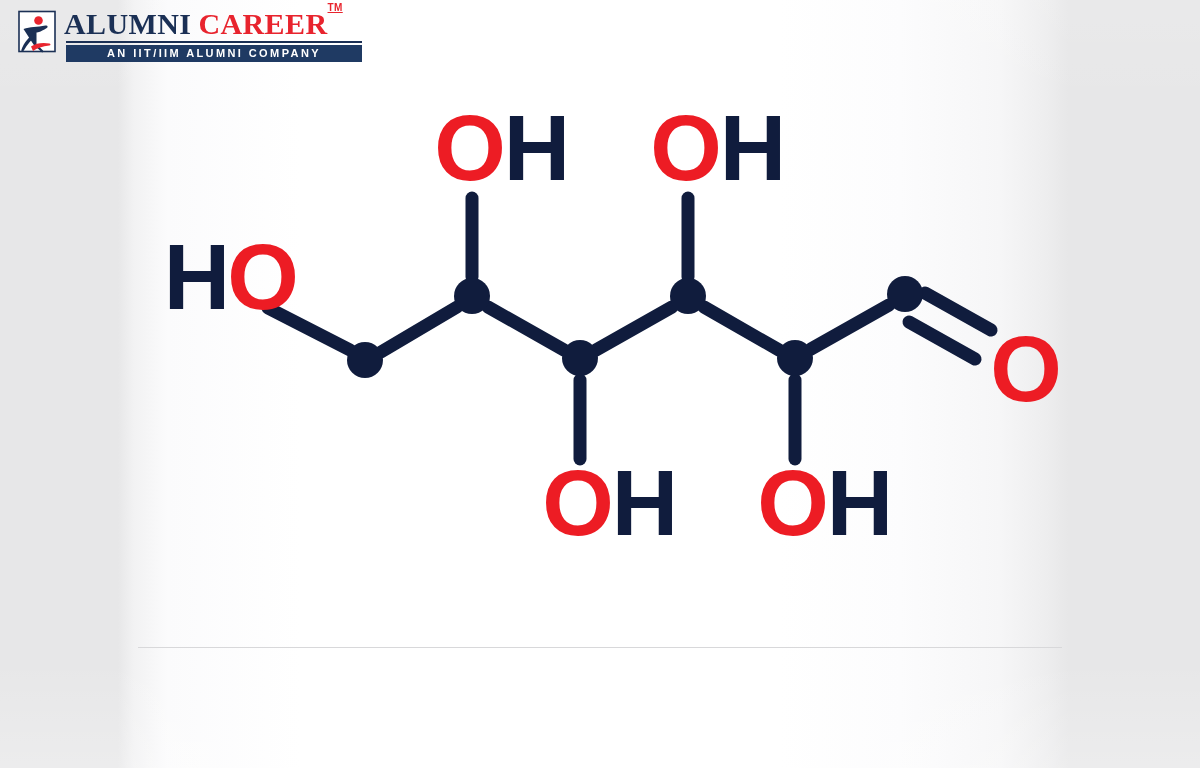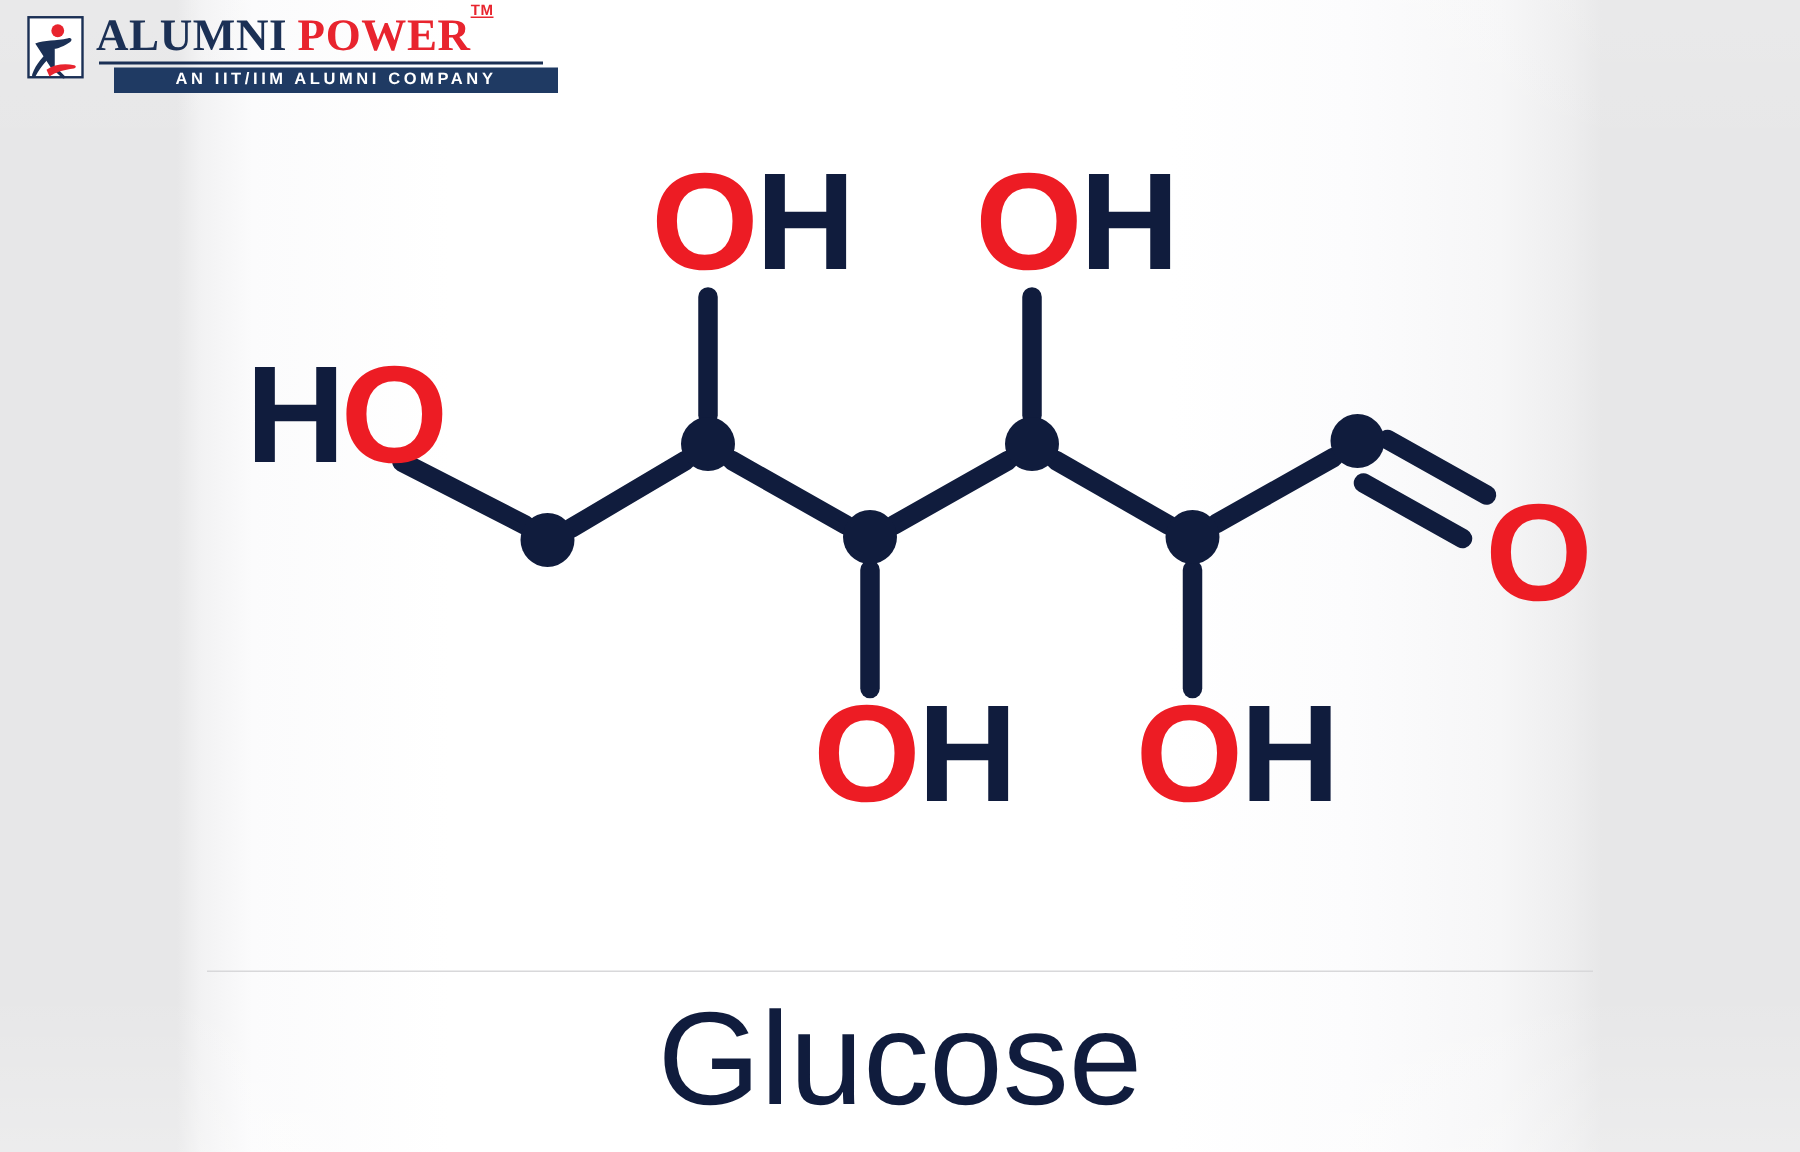--- a/index.html
+++ b/index.html
@@ -105,21 +105,21 @@
   }
   .logo-rule {
     height: 2px;
     background: #1b3055;
     margin-top: 2px;
     margin-left: 2px;
     width: 296px;
   }
   .logo-tagbar {
     margin-top: 2px;
-    margin-left: 12px;
+    margin-left: 2px;
     width: 296px;
     height: 17px;
     background: #1f3a63;
     display: flex;
     align-items: center;
     justify-content: center;
   }
   .logo-tagline {
     color: #ffffff;
     font-family: "Liberation Sans", sans-serif;
@@ -182,21 +182,21 @@
       <svg width="44" height="46" viewBox="0 0 44 46" xmlns="http://www.w3.org/2000/svg">
         <rect x="5" y="1.5" width="36" height="40" fill="#ffffff" stroke="#1b3055" stroke-width="1.6"></rect>
         <circle cx="24.5" cy="10.5" r="4.3" fill="#e8242e"></circle>
         <path d="M9.5 19 C16 16.5 23 17.5 31.5 15.5 C33.5 15 34.5 16.8 32.8 18 C26 22.5 22.5 22.5 22.5 22.5 L22.5 34 L29 40.5 C30 41.8 28.6 43 27.3 41.8 L19.5 34.5 Z" fill="#1b3055"></path>
         <path d="M20 23 C15 27 10 32.5 7.5 39.5 C6.8 41.6 8.8 42.4 9.8 40.6 C13.5 34 17.5 29.5 21.5 26.5 Z" fill="#1b3055"></path>
         <path d="M17 36.5 C22 33 29 32.2 35.5 33.5 C37 33.8 36.8 35.4 35.2 35.6 C28.5 36.4 23 38 19 41 Z" fill="#e8242e"></path>
       </svg>
     </div>
 
     <div class="logo-wordmark">
-      <div class="logo-main"><span class="wm-career">ALUMNI</span><span class="wm-power">POWER</span><span class="wm-tm">TM</span></div>
+      <div class="logo-main"><span class="wm-career">ALUMNI</span><span class="wm-power">CAREER</span><span class="wm-tm">TM</span></div>
       <div class="logo-rule"></div>
       <div class="logo-tagbar">
         <span class="logo-tagline">AN IIT/IIM ALUMNI COMPANY</span>
       </div>
     </div>
   </div>
 
   <svg class="molecule-svg" viewBox="0 0 1200 768" xmlns="http://www.w3.org/2000/svg">
 
     <g stroke="#101c3d" stroke-width="13" stroke-linecap="round" fill="none">
@@ -243,17 +243,14 @@
       <text x="645" y="503" fill="#101c3d">H</text>
 
       <text x="793" y="503" fill="#ed1c24">O</text>
       <text x="860" y="503" fill="#101c3d">H</text>
 
       <text x="1026" y="369" fill="#ed1c24">O</text>
     </g>
   </svg>
 
   <div class="divider"></div>
-  <div class="caption">
-    <span class="caption-text">Glucose</span>
-  </div>
 
 </div>
 
 </body></html>

